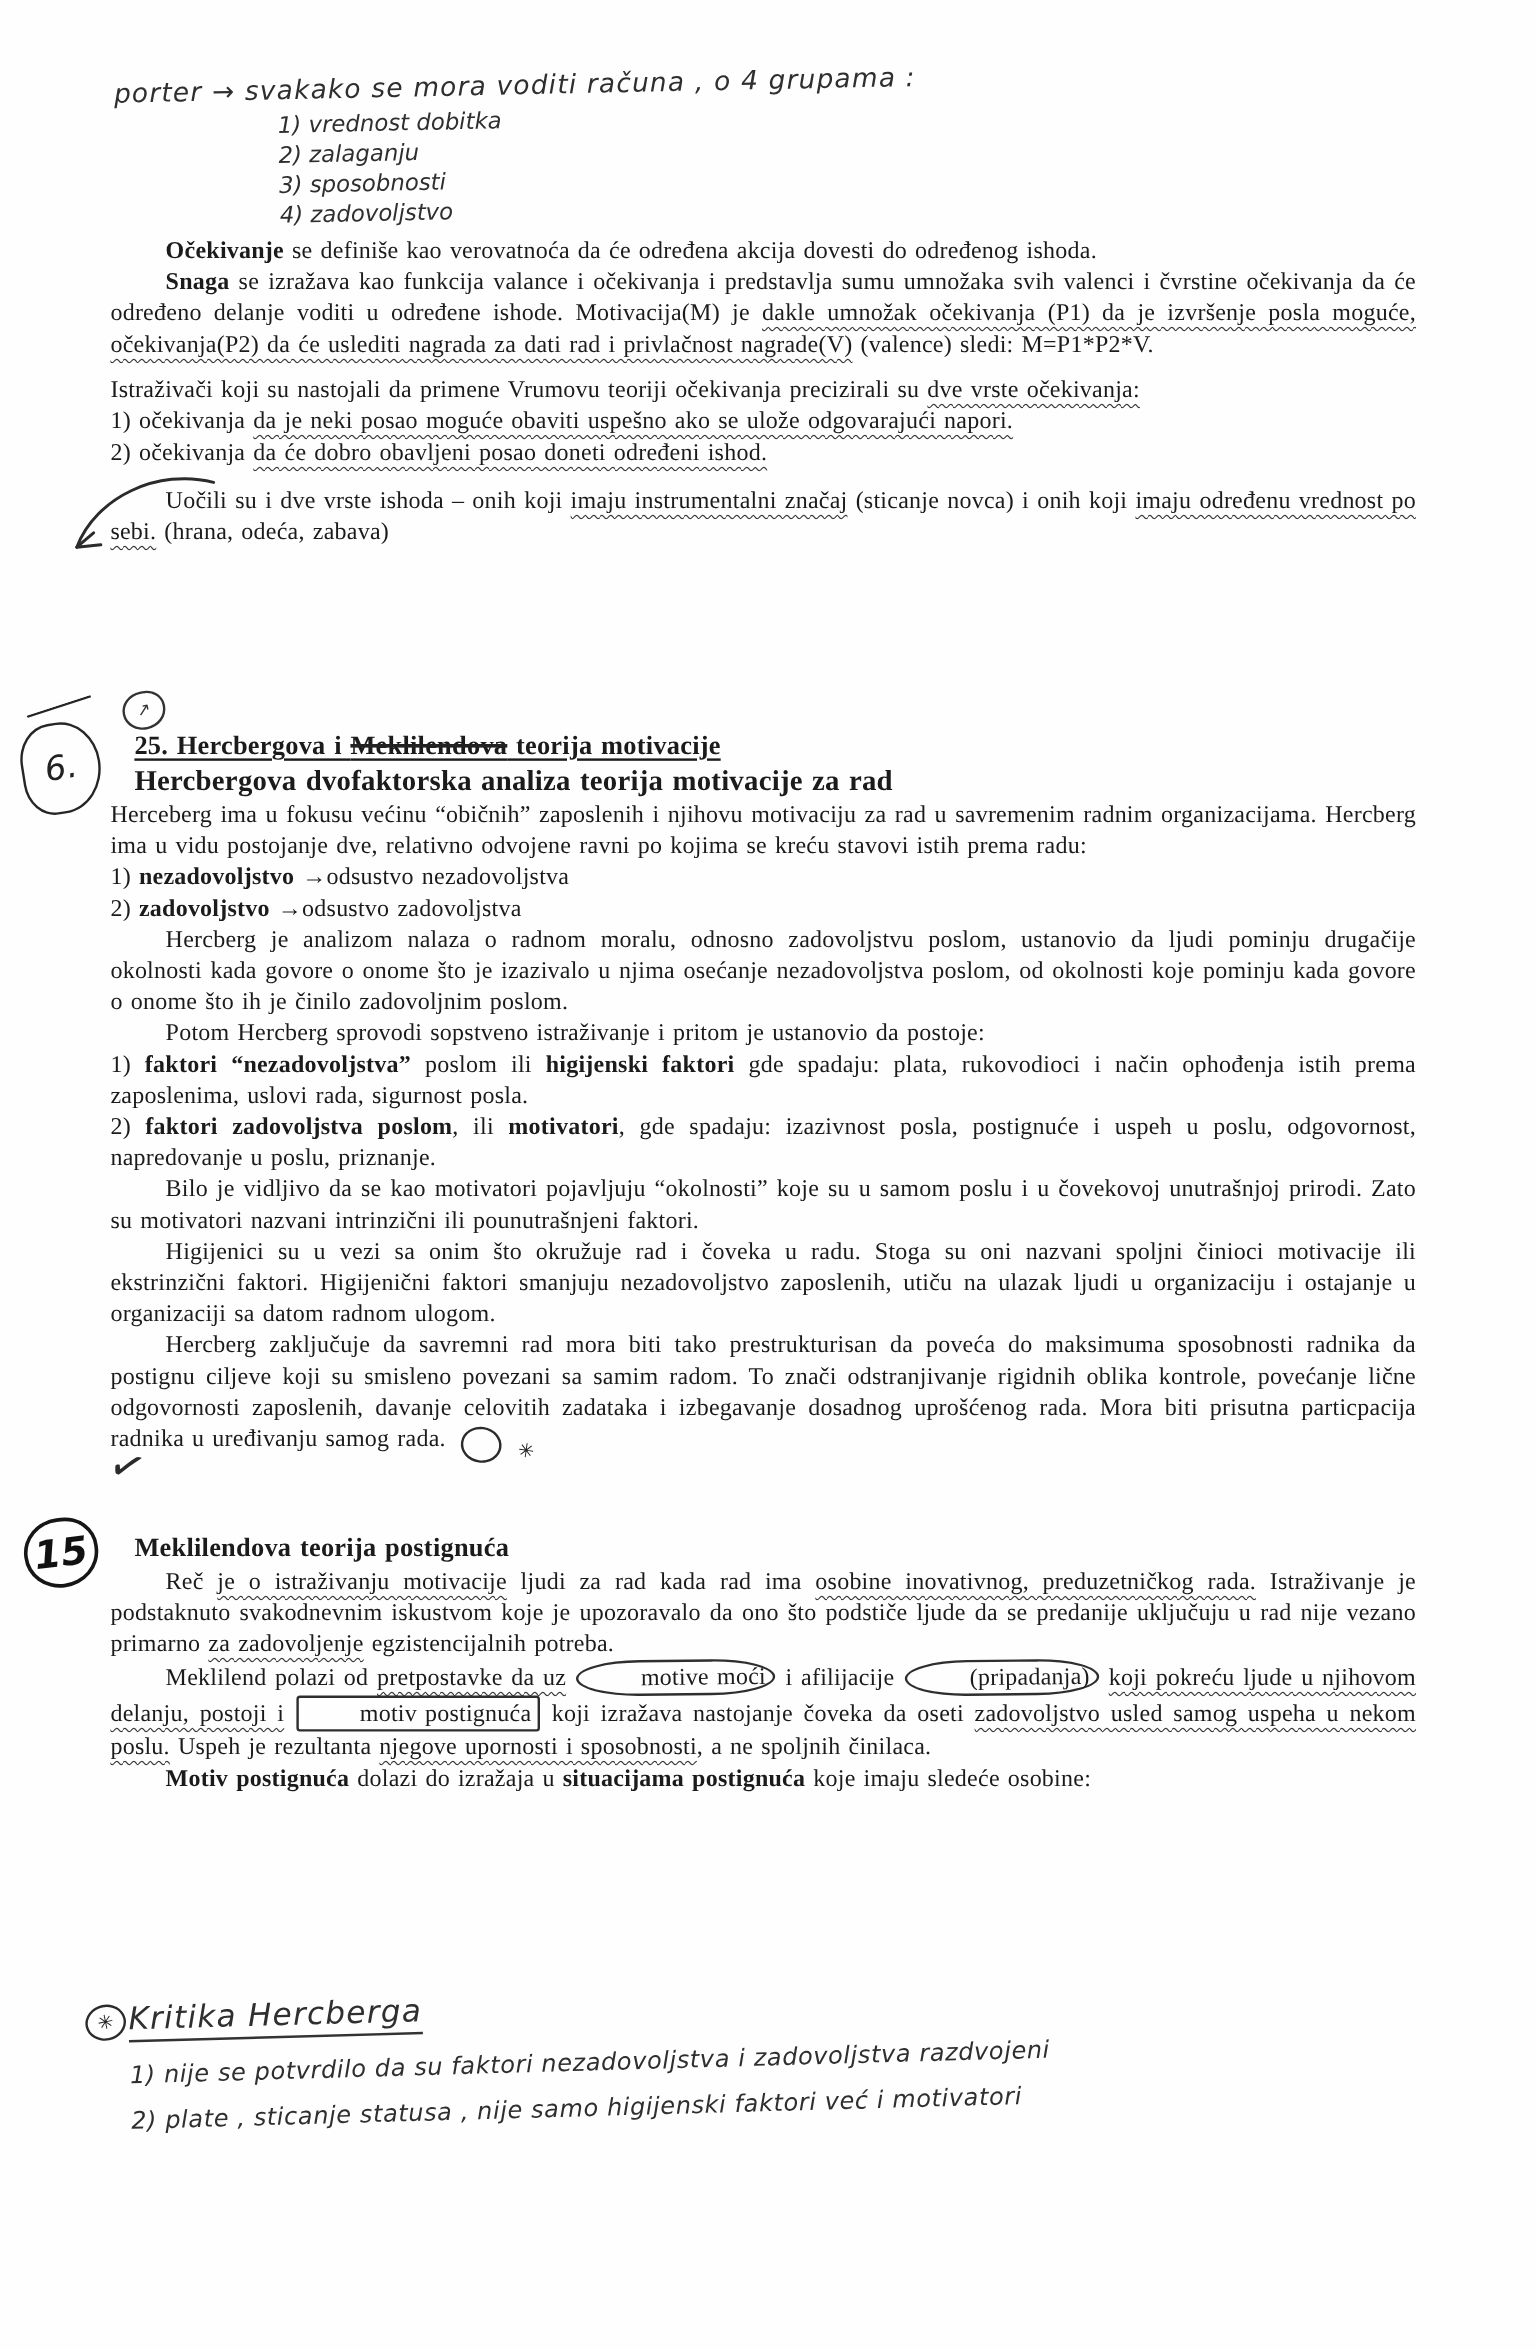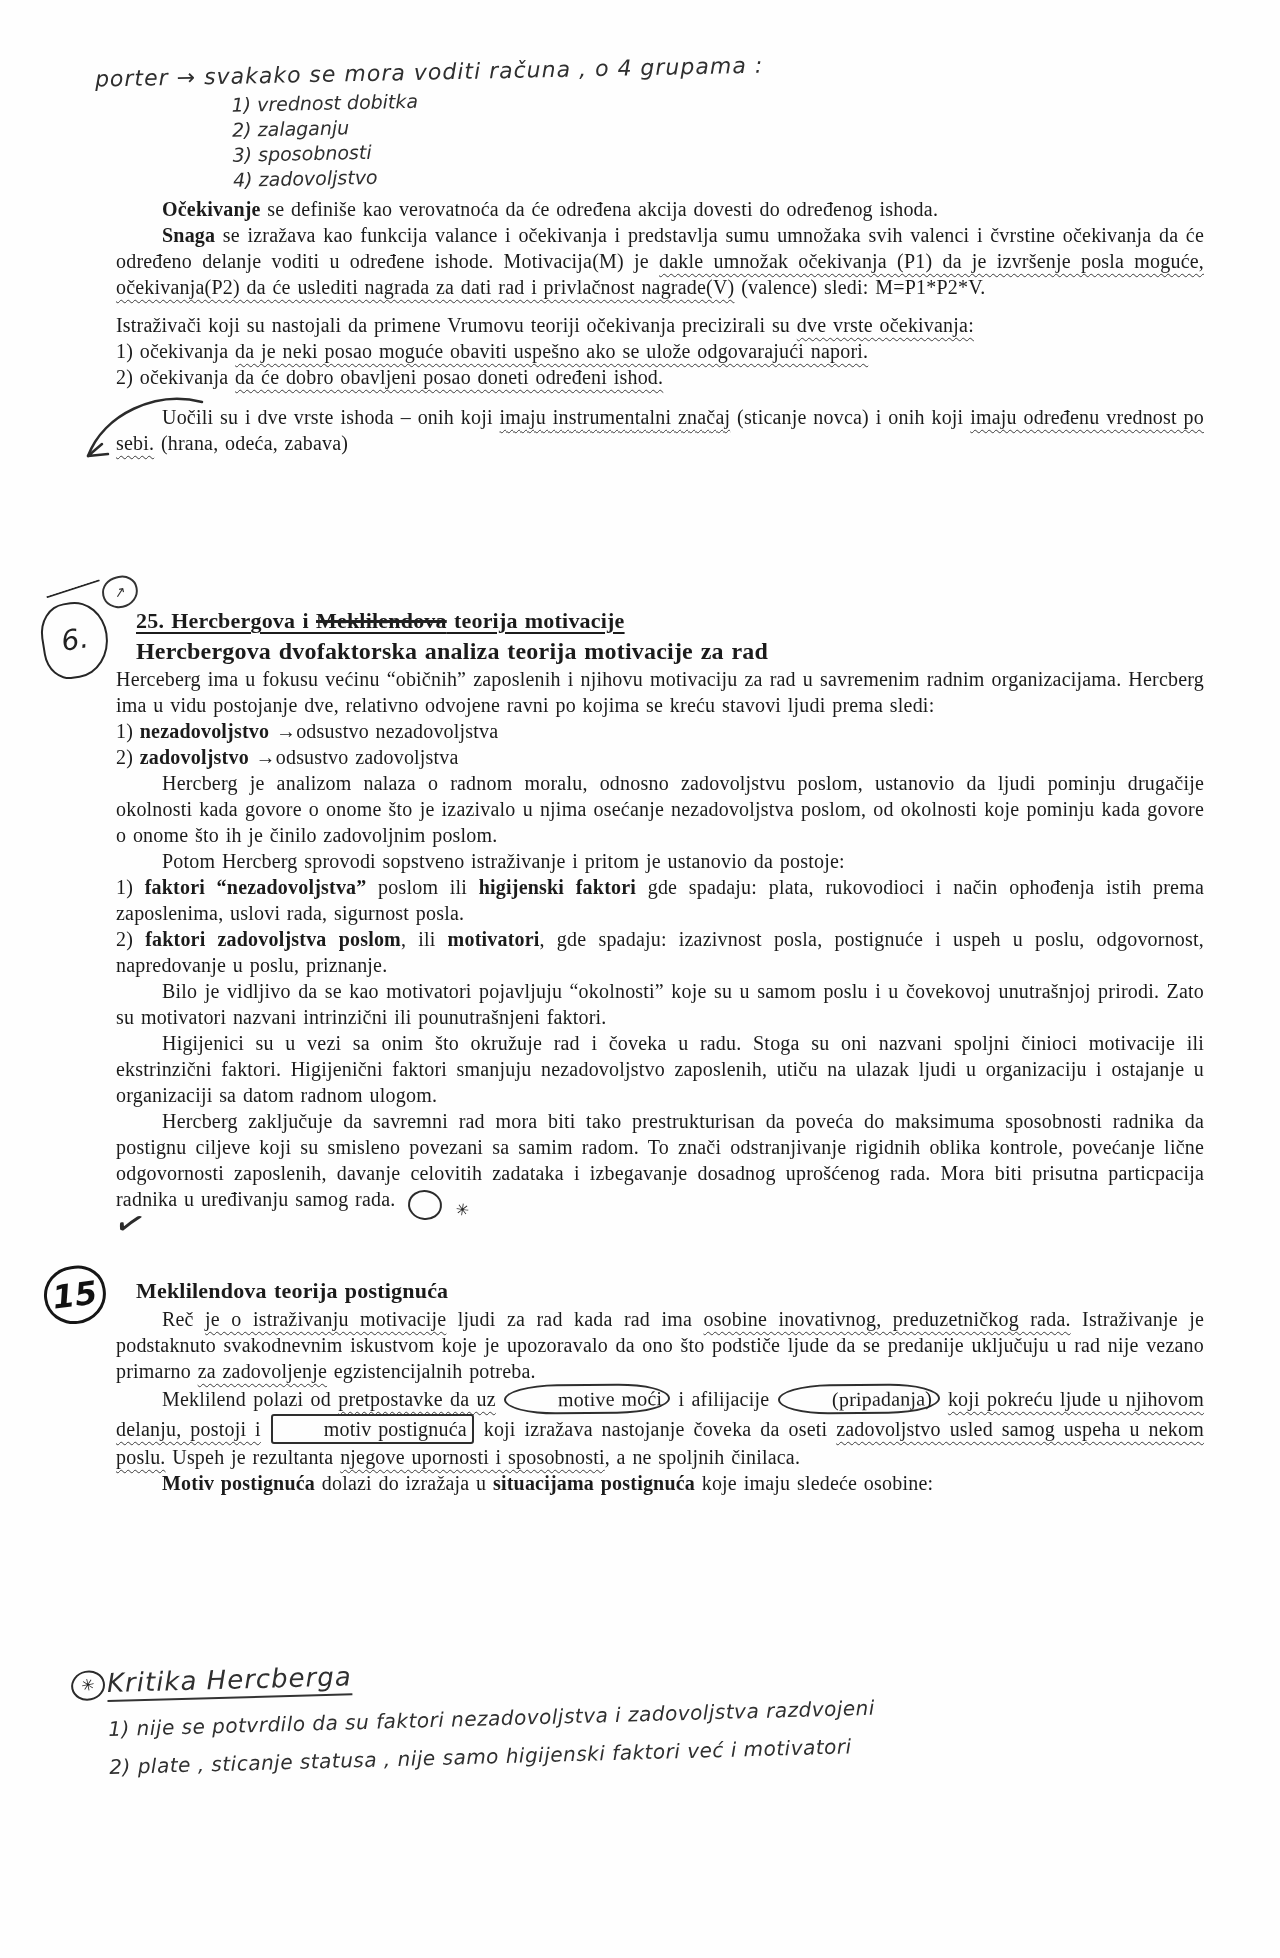--- a/index.html
+++ b/index.html
@@ -3,21 +3,21 @@
 <meta charset="utf-8">
 <style>
   html,body{margin:0;padding:0;background:#ffffff;}
   .page{
     position:relative;width:1280px;height:1958px;background:#fefefe;
     font-family:"Liberation Serif","DejaVu Serif",serif;color:#1b1b1b;
     overflow:hidden;
   }
   
   .content{
-    position:absolute;left:116px;top:196px;width:1088px;
+    position:absolute;left:92px;top:196px;width:1088px;
     font-size:20px;line-height:26px;text-align:justify;
     letter-spacing:0.2px;word-spacing:1.5px;
   }
   .content p{margin:0;}
   .ind{text-indent:46px;}
   .b{font-weight:bold;}
   .it{font-style:italic;}
   
   .hu{
     text-decoration-line:underline;text-decoration-style:wavy;
@@ -137,21 +137,21 @@
     <div class="sp150"></div>
 
     <h1 class="h1">
       <span class="doodle-6">
           <span>6.</span>
         </span>
       <span class="pu"><span>25. Hercbergova i </span><span class="strike">Meklilendova</span><span> teorija motivacije</span></span>
     </h1>
     <h2 class="h2">Hercbergova dvofaktorska analiza teorija motivacije za rad</h2>
 
-    <p>Herceberg ima u fokusu većinu “običnih” zaposlenih i njihovu motivaciju za rad u savremenim radnim organizacijama. Hercberg ima u vidu postojanje dve, relativno odvojene ravni po kojima se kreću stavovi ljudi prema sledi:</p>
+    <p>Herceberg ima u fokusu većinu “običnih” zaposlenih i njihovu motivaciju za rad u savremenim radnim organizacijama. Hercberg ima u vidu postojanje dve, relativno odvojene ravni po kojima se kreću stavovi istih prema radu:</p>
     <p><span>1) </span><span class="b">nezadovoljstvo</span><span> →odsustvo nezadovoljstva</span></p>
     <p><span>2) </span><span class="b">zadovoljstvo</span><span> →odsustvo zadovoljstva</span></p>
     <p class="ind">Hercberg je analizom nalaza o radnom moralu, odnosno zadovoljstvu  poslom, ustanovio da ljudi pominju drugačije okolnosti kada govore o onome što je izazivalo u njima osećanje nezadovoljstva poslom, od okolnosti koje pominju kada govore o onome što ih je činilo zadovoljnim poslom.</p>
     <p class="ind">Potom Hercberg sprovodi sopstveno istraživanje i pritom je ustanovio da postoje:</p>
     <p><span>1) </span><span class="b">faktori “nezadovoljstva”</span><span> poslom ili </span><span class="b">higijenski faktori</span><span> gde spadaju: plata, rukovodioci i način ophođenja istih prema zaposlenima, uslovi rada, sigurnost posla.</span></p>
     <p><span>2) </span><span class="b">faktori zadovoljstva poslom</span><span>, ili </span><span class="b">motivatori</span><span>, gde spadaju: izazivnost posla, postignuće i uspeh u poslu, odgovornost, napredovanje u poslu, priznanje.</span></p>
     <p class="ind">Bilo je vidljivo da se kao motivatori pojavljuju “okolnosti” koje su u samom poslu i u čovekovoj unutrašnjoj prirodi. Zato su motivatori nazvani intrinzični ili pounutrašnjeni faktori.</p>
     <p class="ind">Higijenici su u vezi sa onim što okružuje rad i čoveka u radu. Stoga su oni nazvani spoljni činioci motivacije ili ekstrinzični faktori. Higijenični faktori smanjuju nezadovoljstvo zaposlenih, utiču na ulazak ljudi u organizaciju i ostajanje u organizaciji sa datom radnom ulogom.</p>
     <p class="ind herz-p6"><span class="doodle-check"><span>✓</span></span><span>Hercberg zaključuje da savremni rad mora biti tako prestrukturisan da poveća do maksimuma sposobnosti radnika da postignu ciljeve koji su smisleno povezani sa samim radom. To znači odstranjivanje rigidnih oblika kontrole, povećanje lične odgovornosti zaposlenih, davanje celovitih zadataka i izbegavanje dosadnog uprošćenog rada. Mora biti prisutna particpacija radnika u uređivanju samog rada.</span><span class="circ-star"><span>✳</span></span></p>
 

